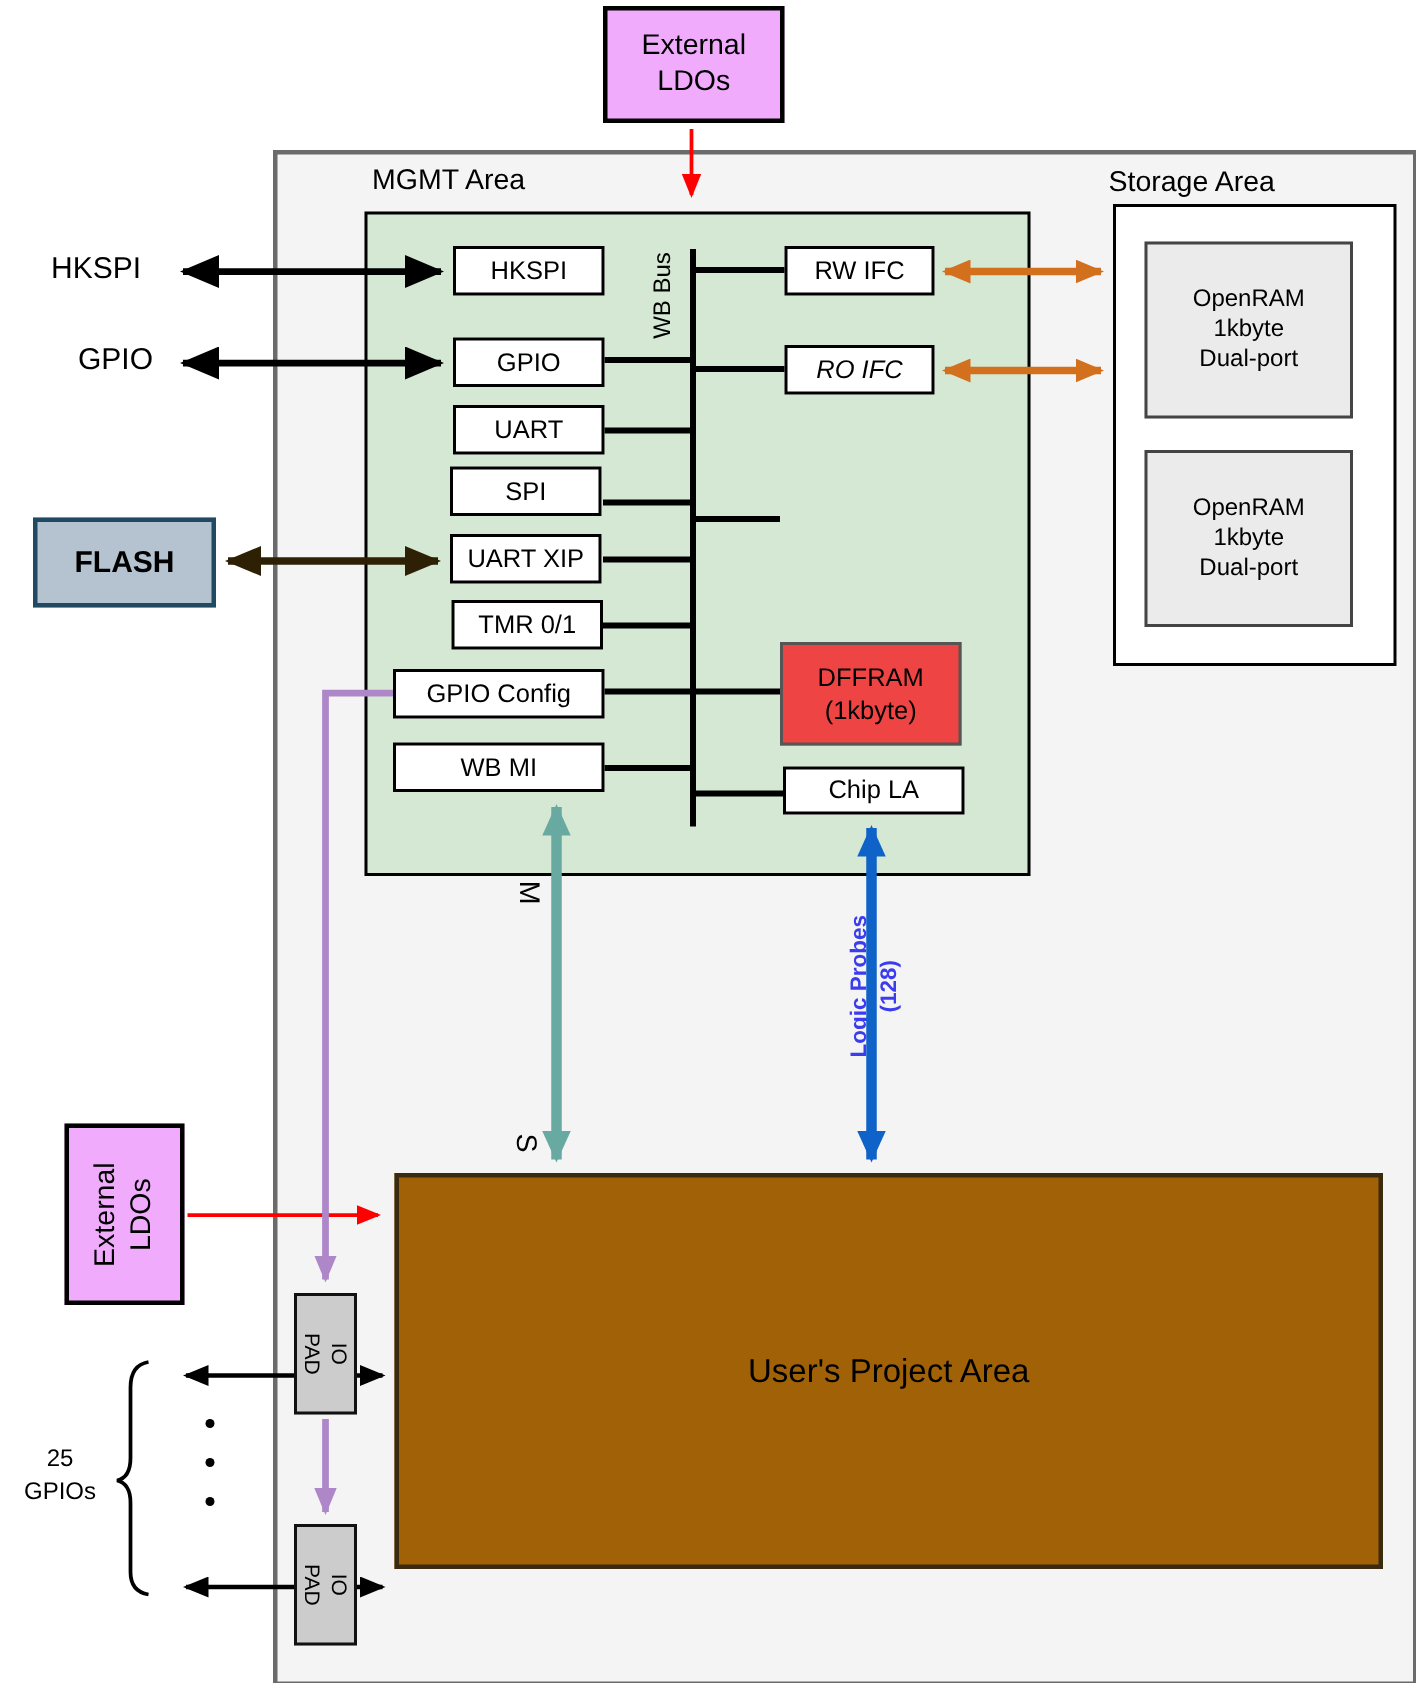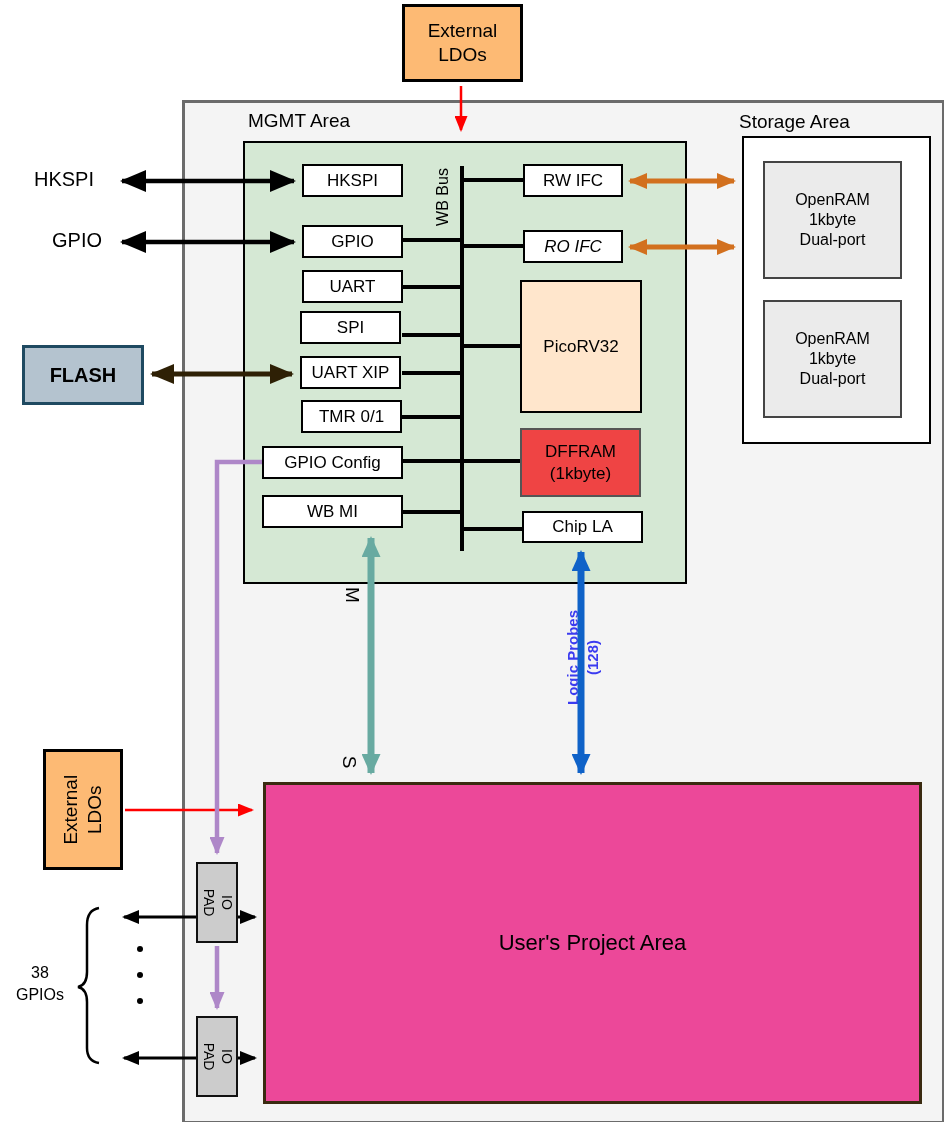--- a/index.html
+++ b/index.html
@@ -19,23 +19,23 @@
   .rot-cw  > span{display:block;transform:rotate(90deg);white-space:pre-line;text-align:center;}
   .vwrap{position:absolute;display:flex;align-items:center;justify-content:center;}
   #outer{left:182px;top:100px;width:757px;height:1018px;background:#f4f4f4;border:3px solid #6b6b6b;}
   #mgmt-box{left:243px;top:141px;width:440px;height:439px;background:#d5e8d4;border:2px solid #000;}
   #storage-box{left:742px;top:136px;width:185px;height:304px;background:#ffffff;border:2px solid #000;}
   .ram{left:763px;width:139px;height:118px;background:#ebebeb;border:2px solid #444;font-size:16px;}
   #picorv32{left:520px;top:280px;width:122px;height:133px;background:#ffe6cc;}
   #dffram{left:520px;top:428px;width:121px;height:69px;background:#ef4444;border:2px solid #555;}
   .periph{left:302px;width:101px;height:33px;}
   #flash-box{left:22px;top:345px;width:122px;height:60px;background:#b4c3cf;border:3px solid #1f4a61;font-size:20px;font-weight:bold;}
-  .ldo{background:#fdba74;border:3px solid #000;font-size:19px;}
+  .ldo{background:#f0abfc;border:3px solid #000;font-size:19px;}
   .iopad{left:196px;width:42px;height:81px;background:#cccccc;border:2.5px solid #111;font-size:14px;}
-  #user-area{left:263px;top:782px;width:659px;height:322px;background:#ec4899;border:3px solid #3a2a10;font-size:22px;}
+  #user-area{left:263px;top:782px;width:659px;height:264px;background:#a16207;border:3px solid #3a2a10;font-size:22px;}
   #svg-overlay{position:absolute;left:0;top:0;width:944px;height:1122px;pointer-events:none;}
   #probes-label{color:#3b3bf0;font-size:15px;font-weight:bold;line-height:1.3;}
   #wbbus-label{font-size:16px;}
   .ms-label{font-size:19px;}
   #gpio-count{position:absolute;left:4px;top:962px;width:72px;text-align:center;font-size:16px;line-height:1.35;}
 </style>
 </head>
 <body>
 
 <div id="stage">
@@ -73,21 +73,20 @@
   <div class="box periph" style="top:225px;">GPIO</div>
   <div class="box periph" style="top:270px;">UART</div>
   <div class="box periph" style="left:300px;top:311px;">SPI</div>
   <div class="box periph" style="left:300px;top:356px;">UART XIP</div>
   <div class="box periph" style="left:301px;top:400px;">TMR 0/1</div>
   <div class="box" style="left:262px;top:446px;width:141px;height:33px;">GPIO Config</div>
   <div class="box" style="left:262px;top:495px;width:141px;height:33px;">WB MI</div>
 
   <div class="box" style="left:523px;top:164px;width:100px;height:33px;">RW IFC</div>
   <div class="box" style="left:523px;top:230px;width:100px;height:33px;font-style:italic;">RO IFC</div>
-  <div class="box" id="picorv32">PicoRV32</div>
   <div class="box pre" id="dffram">DFFRAM
 (1kbyte)</div>
   <div class="box" style="left:522px;top:511px;width:121px;height:32px;">Chip LA</div>
 
   <div class="box iopad rot-cw" style="top:862px;">
     <span>IO PAD</span>
   </div>
   <div class="box iopad rot-cw" style="top:1016px;">
     <span>IO PAD</span>
   </div>
@@ -99,21 +98,21 @@
     <span class="ms-label">M</span>
   </div>
   <div class="vwrap rot-cw" style="left:335px;top:748px;width:28px;height:28px;">
     <span class="ms-label">S</span>
   </div>
   <div class="vwrap rot-ccw" style="left:523px;top:597px;width:120px;height:120px;">
     <span id="probes-label">Logic Probes
 (128)</span>
   </div>
 
-  <div id="gpio-count" class="pre">38
+  <div id="gpio-count" class="pre">25
 GPIOs</div>
 
   <svg id="svg-overlay" viewBox="0 0 944 1122">
     <defs>
       <marker id="mk-black" viewBox="0 0 26 22" markerUnits="userSpaceOnUse" markerWidth="26" markerHeight="22" refX="24" refY="11" orient="auto-start-reverse">
           <path d="M0,0 L26,11 L0,22 Z" fill="#000"></path>
         </marker>
       <marker id="mk-black-sm" viewBox="0 0 17 14" markerUnits="userSpaceOnUse" markerWidth="17" markerHeight="14" refX="15" refY="7" orient="auto-start-reverse">
           <path d="M0,0 L17,7 L0,14 Z" fill="#000"></path>
         </marker>

